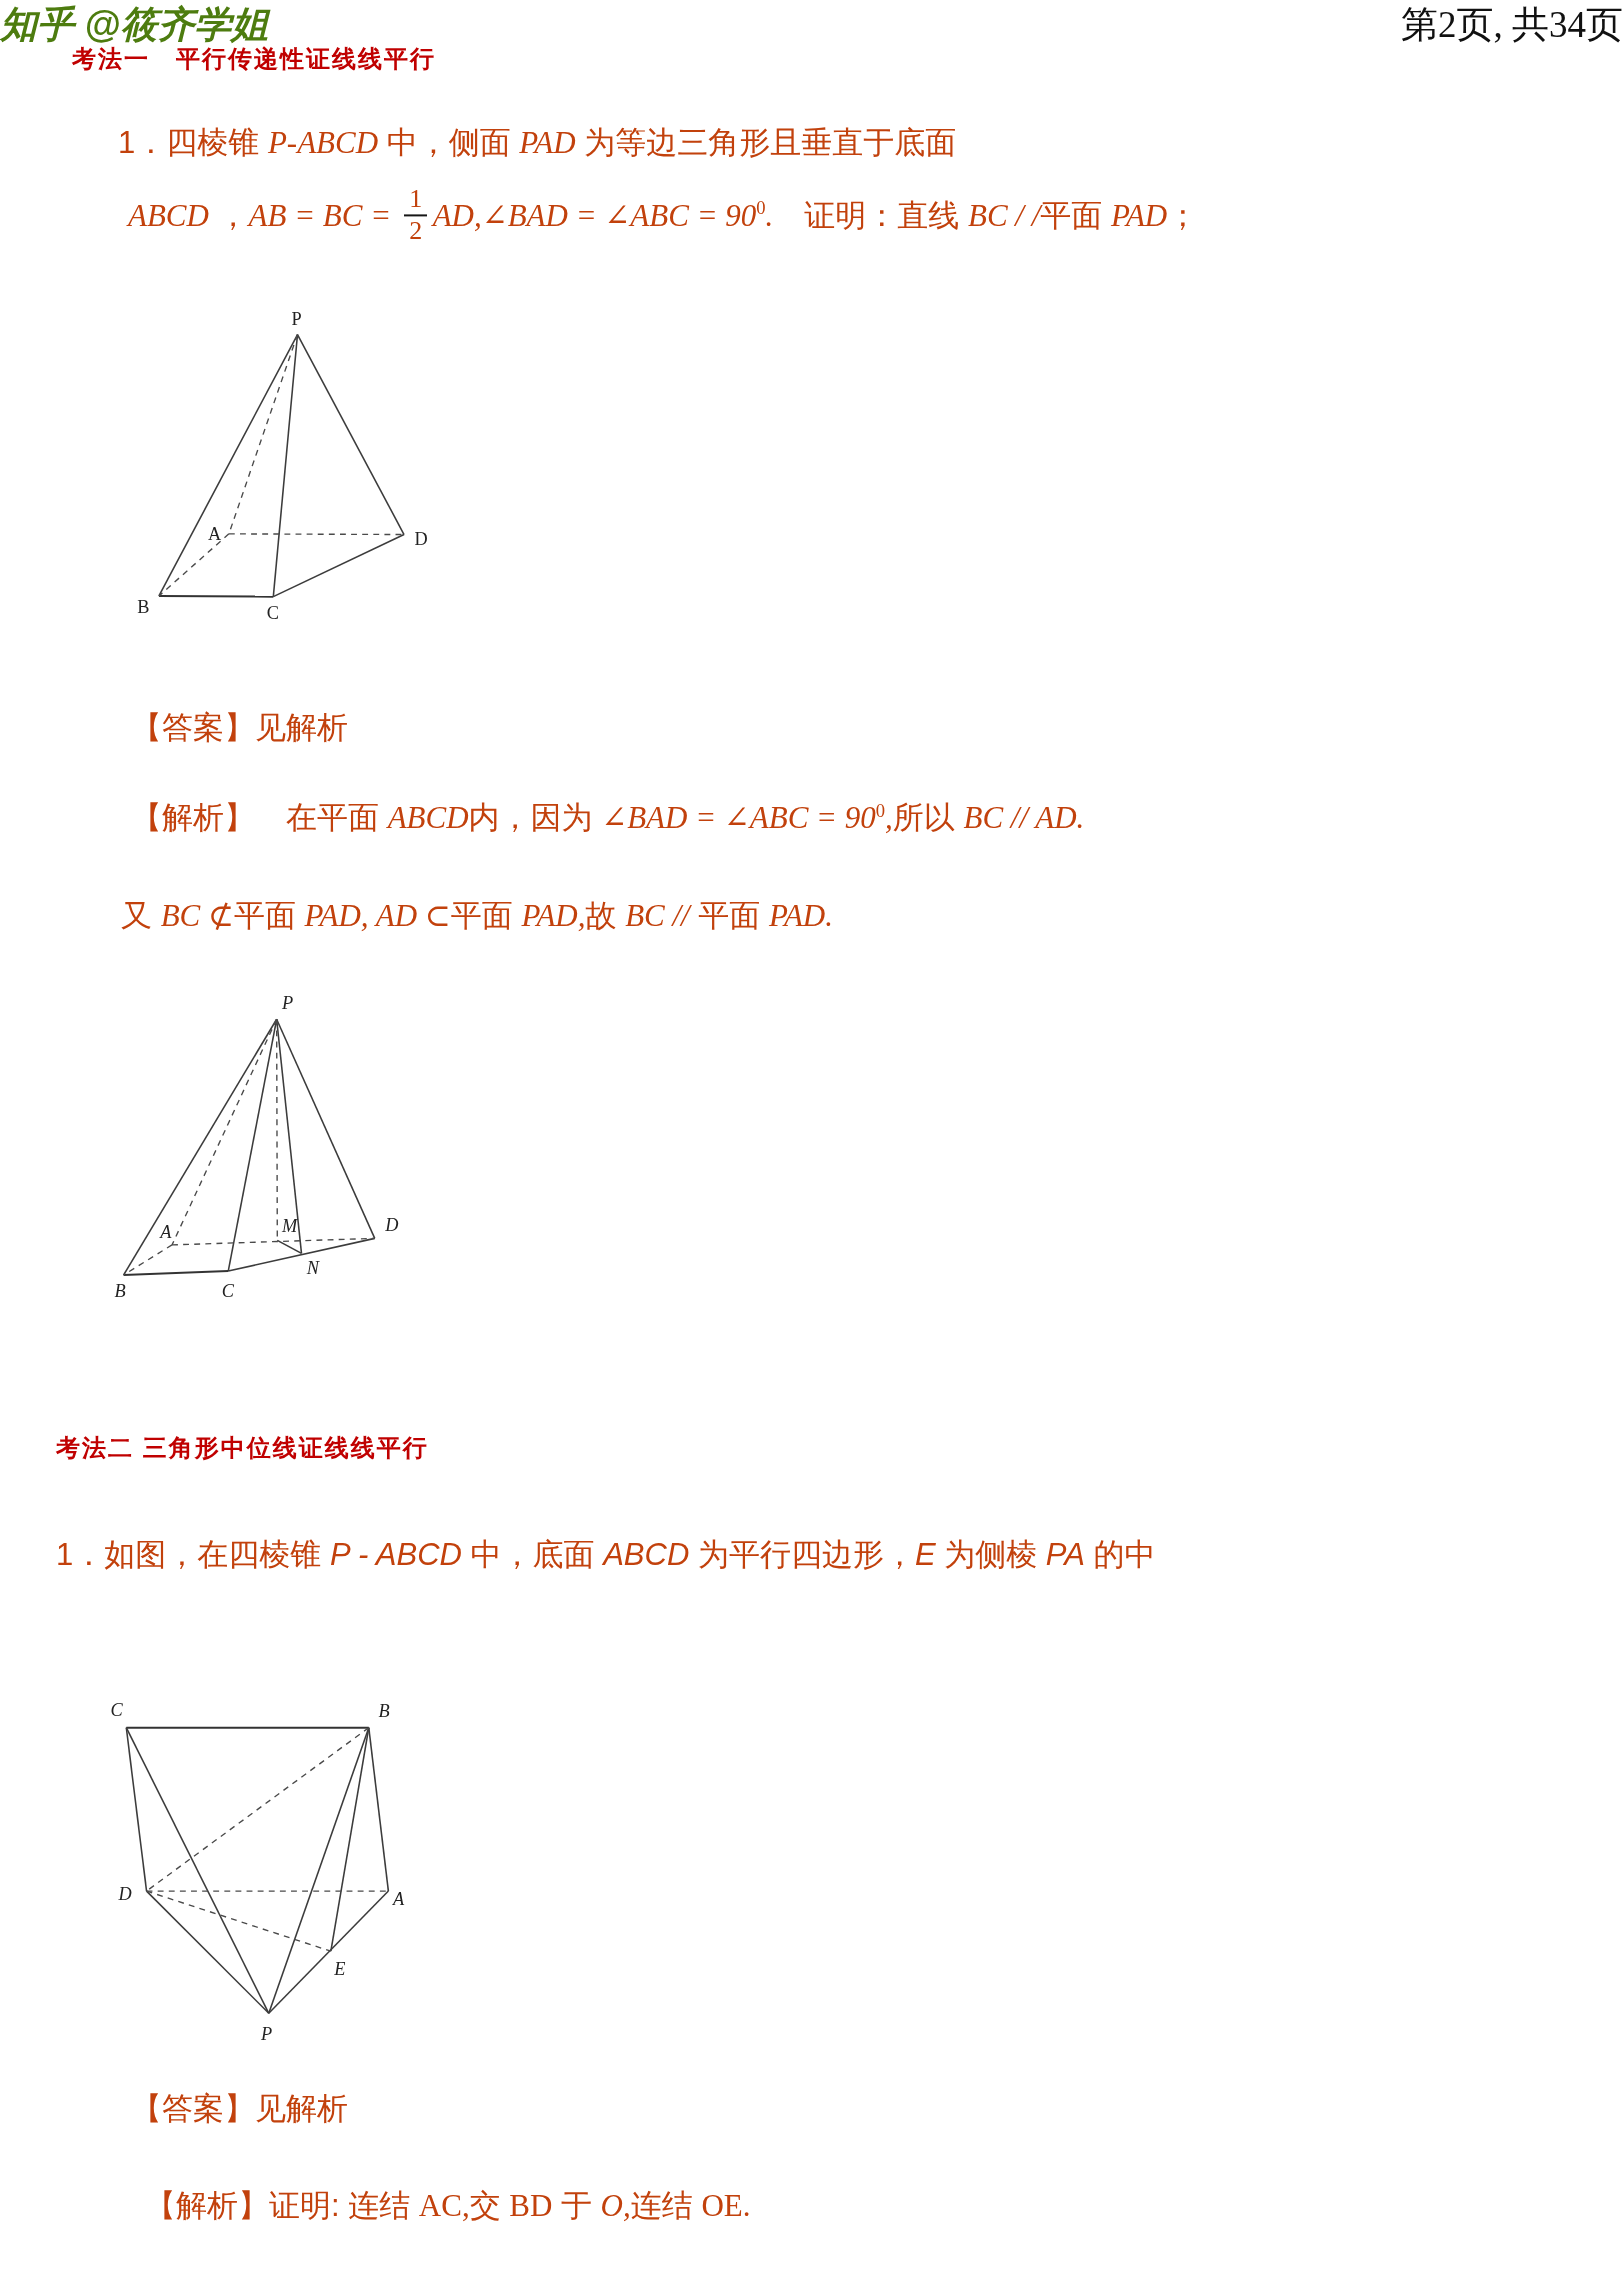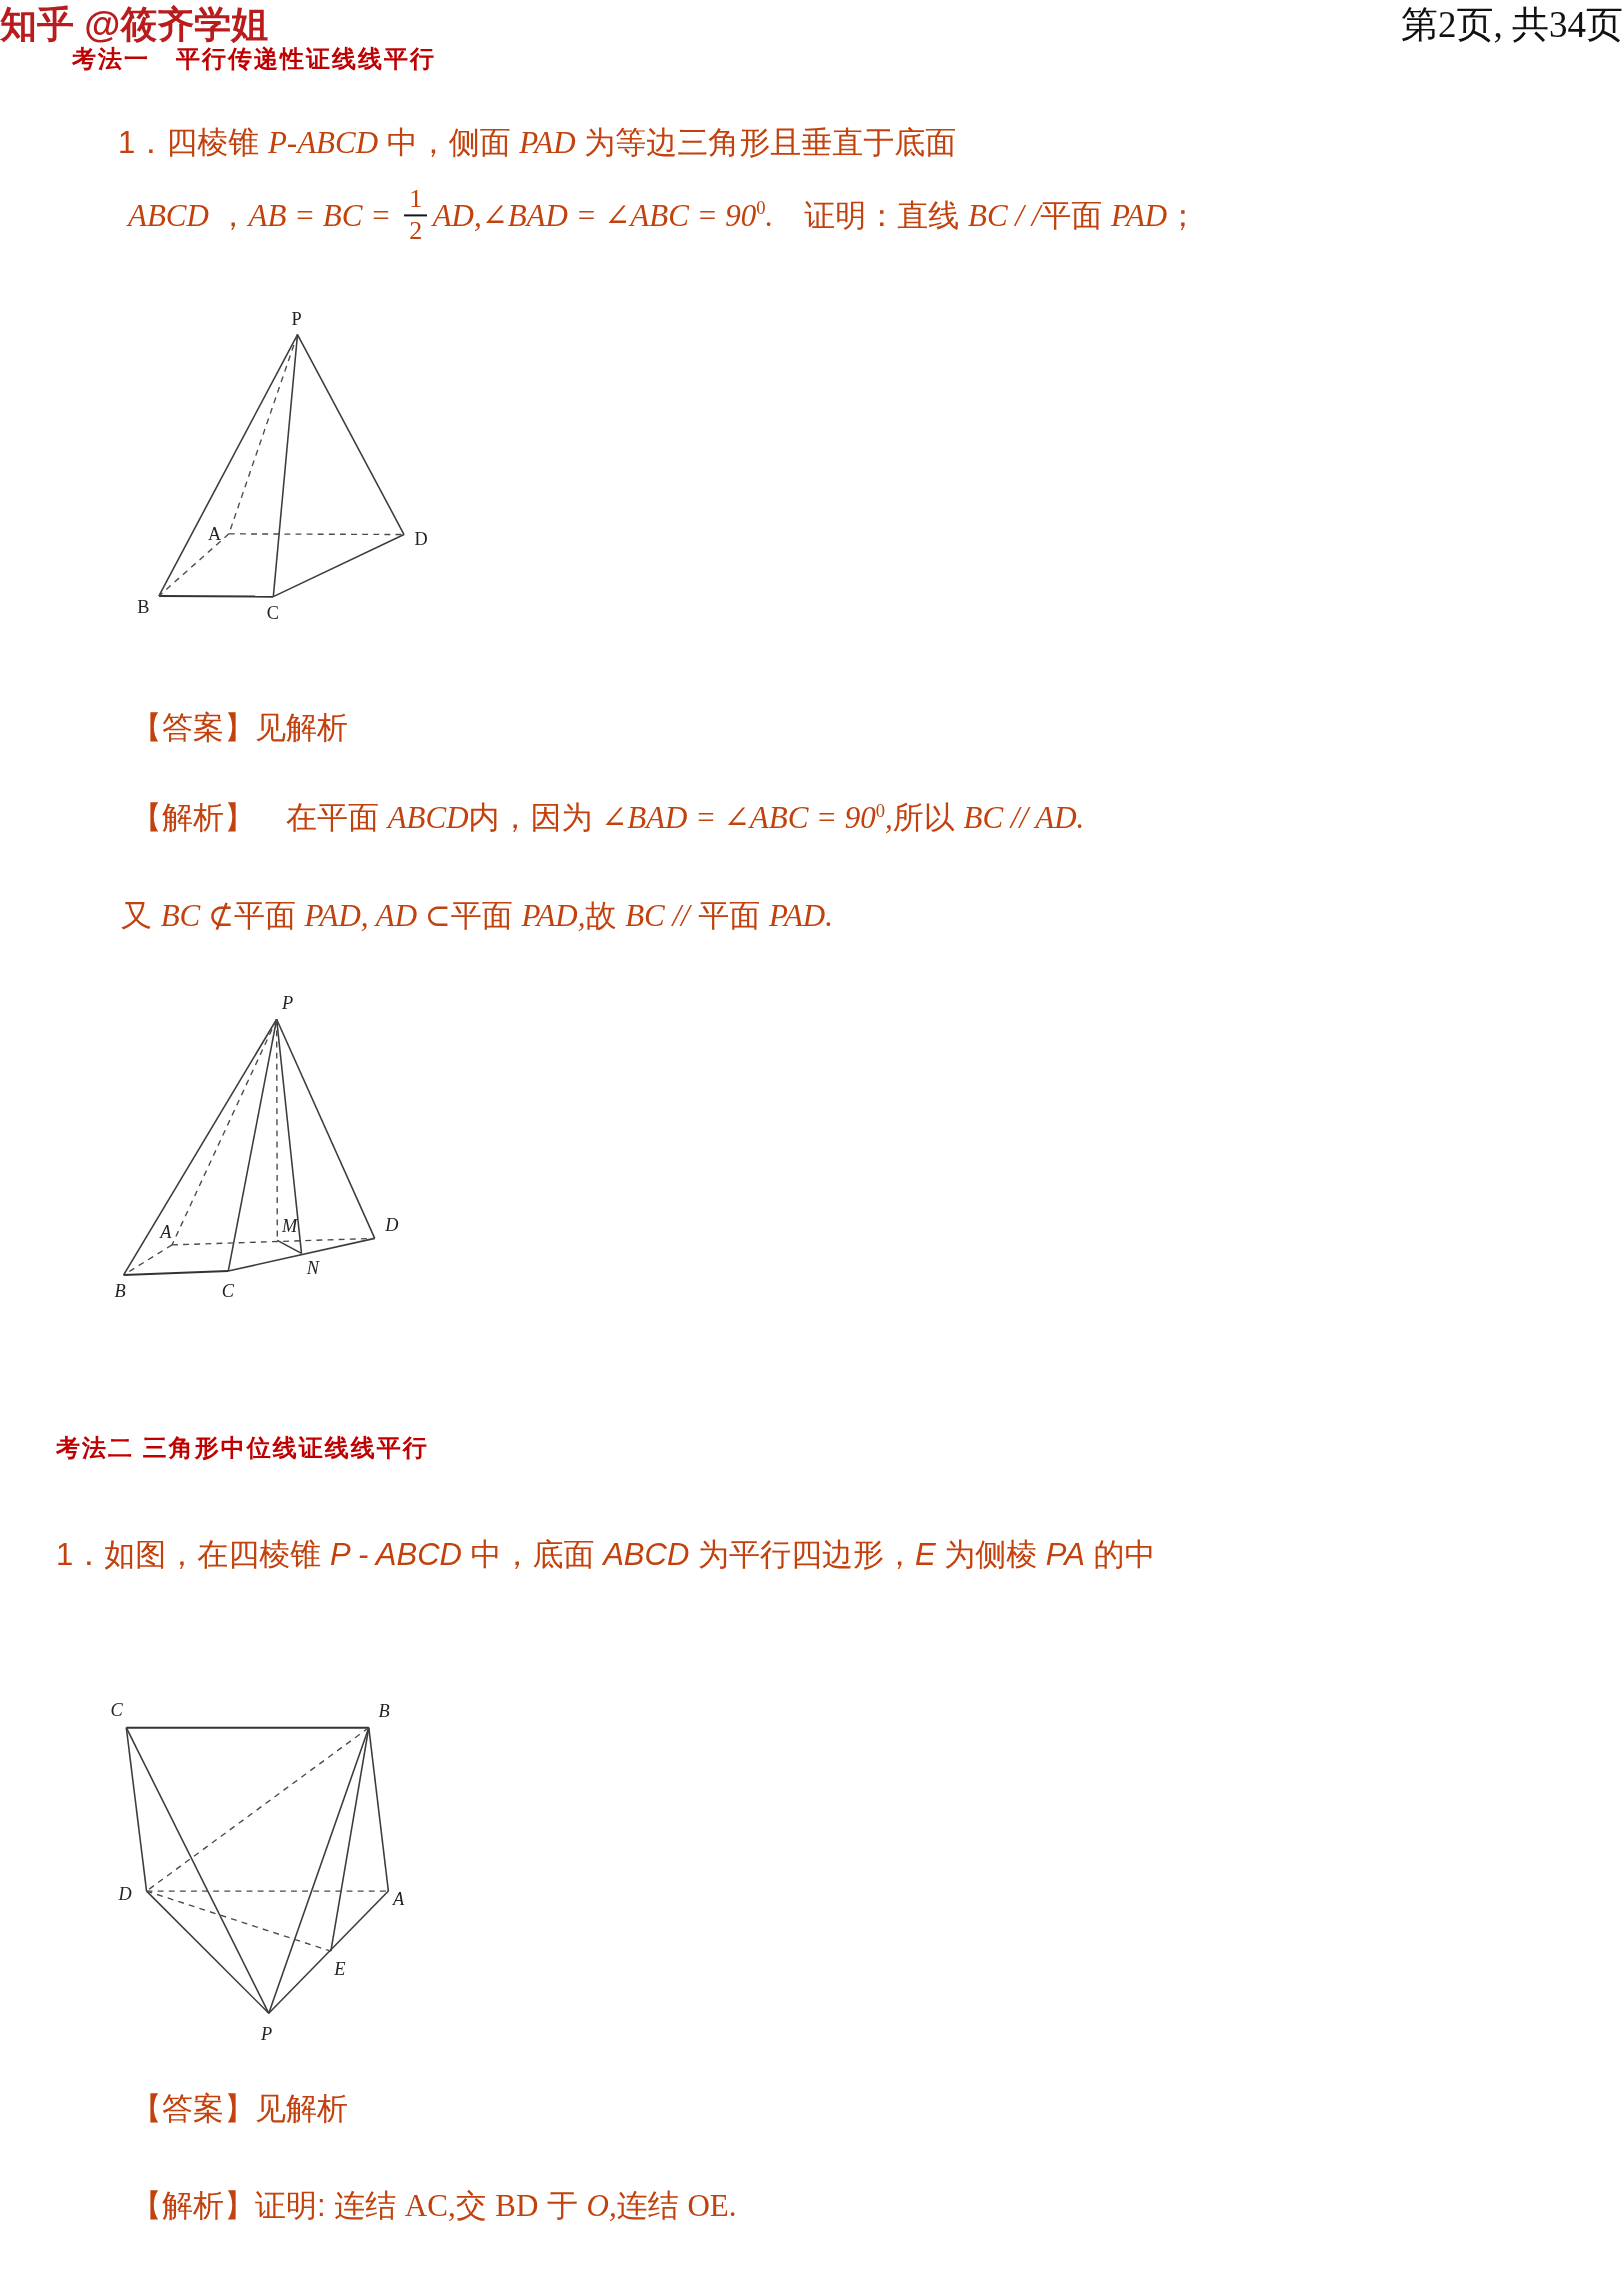--- a/index.html
+++ b/index.html
@@ -17,21 +17,21 @@
   .frac .fn{font-size:26px;border-bottom:2px solid #161616;padding:0 5.2px 1.3px;}
   .frac .fd{font-size:26px;padding-top:1.3px;}
   .fig{position:absolute;}
   .fig line{stroke:#3c3c3c;stroke-width:2.4;}
   .fig line.dash{stroke-dasharray:9 8;stroke-width:2.1;stroke:#4a4a4a;}
   .fig line.thick{stroke-width:3.2;stroke:#333;}
   .fig text{font-family:"Liberation Serif","DejaVu Serif",serif;font-size:28px;fill:#222;}
   .fig text.it{font-style:italic;}
   .footer{position:absolute;left:0;right:0;top:3416;text-align:right;
           font-family:"Liberation Serif","DejaVu Serif",serif;font-size:37px;color:#111;}
-  .watermark{position:absolute;left:1855;top:3378;font-size:37px;font-weight:700;color:#b91c1c;white-space:nowrap;}
+  .watermark{position:absolute;left:1855;top:3378;font-size:37px;font-weight:700;color:#4d7c0f;white-space:nowrap;font-style:italic;}
 </style>
 </head>
 <body>
 
 <div class="page">
 
   <div class="heading" style="left:72px;top:43px;">考法一　平行传递性证线线平行</div>
 
   <div class="line" style="left:118px;top:123px;"><span class="cn">1．</span><span class="cn">四棱锥 </span><span class="m">P-ABCD</span><span class="cn"> 中，侧面 </span><span class="m">PAD</span><span class="cn"> 为等边三角形且垂直于底面</span></div>
 
@@ -115,19 +115,19 @@
     <text class="it" x="28" y="32">C</text>
     <text class="it" x="438" y="34">B</text>
     <text class="it" x="40" y="314">D</text>
     <text class="it" x="460" y="322">A</text>
     <text class="it" x="370" y="428">E</text>
     <text class="it" x="258" y="528">P</text>
   </svg>
 
   <div class="line" style="left:131px;top:2089px;">【答案】见解析</div>
 
-  <div class="line" style="left:131px;top:2186px;text-align:center;"><span class="cn">【解析】证明: 连结 </span><span class="mu">AC,</span><span class="cn">交 </span><span class="mu">BD</span><span class="cn"> 于 </span><span class="m">O,</span><span class="cn">连结 </span><span class="mu">OE.</span></div>
+  <div class="line" style="left:145px;top:2186px;text-align:center;"><span class="cn">【解析】证明: 连结 </span><span class="mu">AC,</span><span class="cn">交 </span><span class="mu">BD</span><span class="cn"> 于 </span><span class="m">O,</span><span class="cn">连结 </span><span class="mu">OE.</span></div>
 
   <div class="footer">第2页, 共34页</div>
   <div class="watermark">知乎 @筱齐学姐</div>
 
 </div>
 
 
 </body></html>

